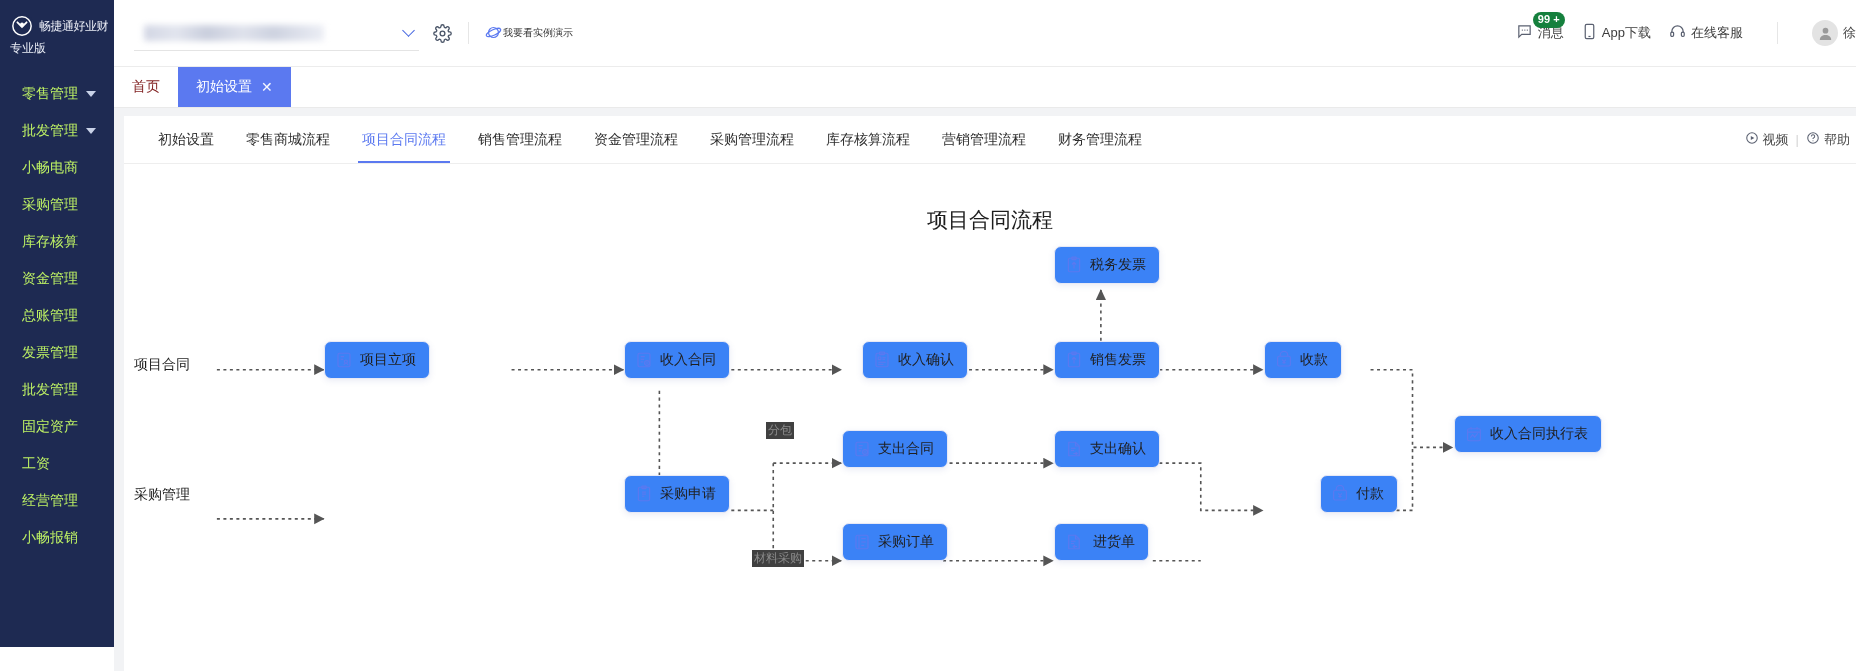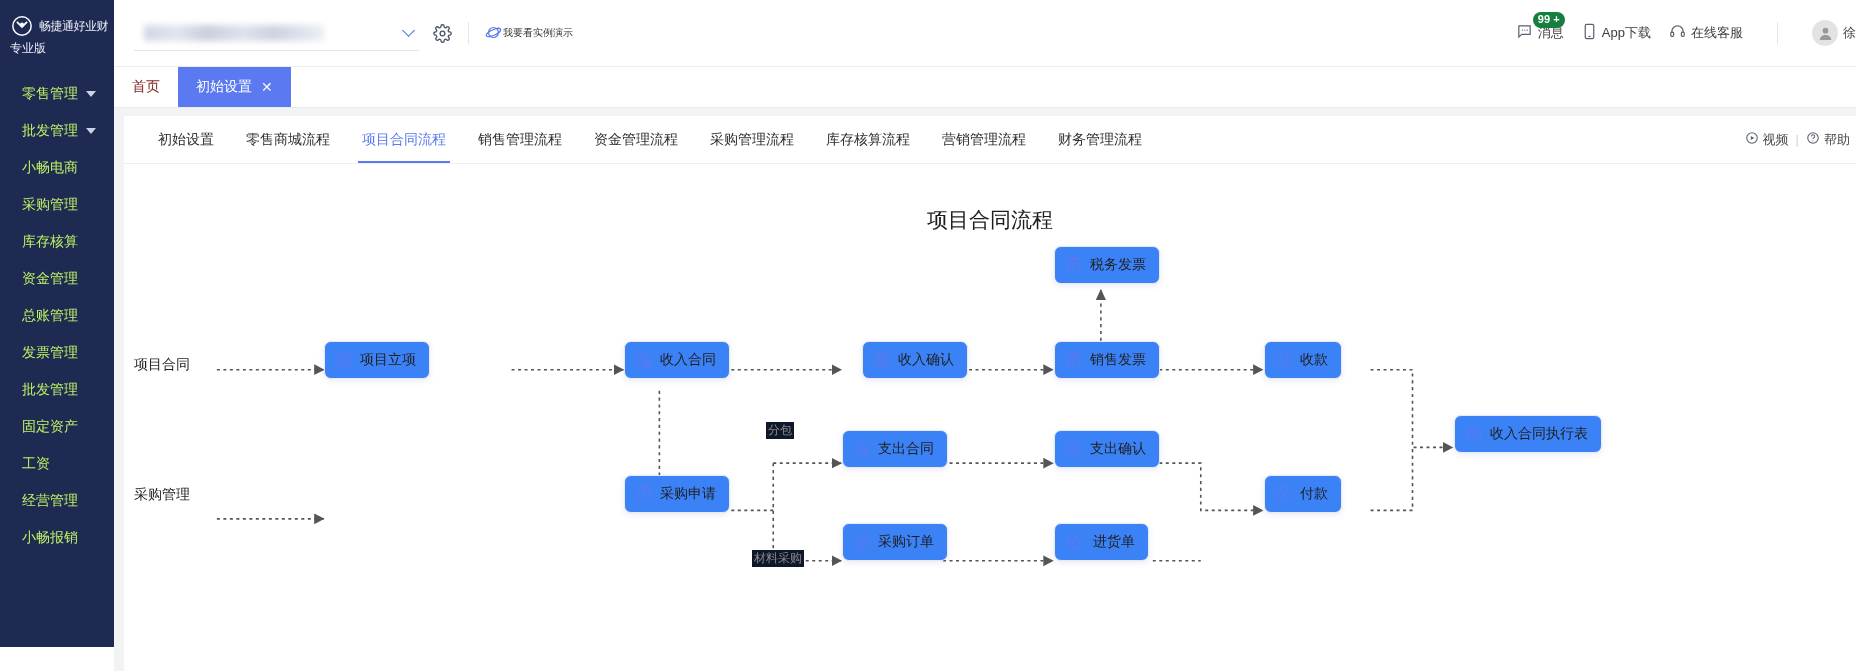--- a/index.html
+++ b/index.html
@@ -150,21 +150,21 @@
     font-size: 14px; color: #1f1f1f; cursor: pointer; white-space: nowrap;
     z-index: 3;
   }
   .node svg { flex: 0 0 auto; display: block; }
   .lane-label {
     position: absolute; font-size: 14px; color: #1f1f1f; white-space: nowrap;
     z-index: 3;
   }
   .edge-label {
     position: absolute; font-size: 12px; color: #8a8a8a; white-space: nowrap;
-    z-index: 3; background: #0f172a; padding: 0 2px;
+    z-index: 3; background: #404040; padding: 0 2px;
   }
   svg.edges { position: absolute; inset: 0; width: 100%; height: 100%; z-index: 1; }
 </style>
 </head>
 <body>
 
 <div class="app">
 
   <aside class="sidebar">
     <div class="brand">
@@ -575,21 +575,21 @@
                   <path d="M5 3h9l5 5v13H5z"></path>
                   <path d="M14 3v5h5"></path>
                   <line x1="8" y1="11" x2="14" y2="11"></line>
                   <line x1="8" y1="14" x2="12" y2="14"></line>
                   <path d="M16 18h-5M13.4 15.8L11 18l2.4 2.2"></path>
                 </svg>
               </span>
               <span>进货单</span>
             </div>
 
-            <div class="node" style="left:1140px; top:311px;">
+            <div class="node" style="left:1196px; top:311px;">
               <span>
                 <svg width="18" height="18" viewBox="0 0 24 24" fill="none" stroke="#5b79f0" stroke-width="1.6">
                   <rect x="3.5" y="7" width="17" height="13" rx="2"></rect>
                   <path d="M7 7V5.5a5 5 0 0 1 10 0V7"></path>
                   <path d="M9.5 11.2L12 13.9l2.5-2.7"></path>
                   <line x1="12" y1="13.9" x2="12" y2="17"></line>
                   <line x1="9.8" y1="15.4" x2="14.2" y2="15.4"></line>
                 </svg>
               </span>
               <span>付款</span>

